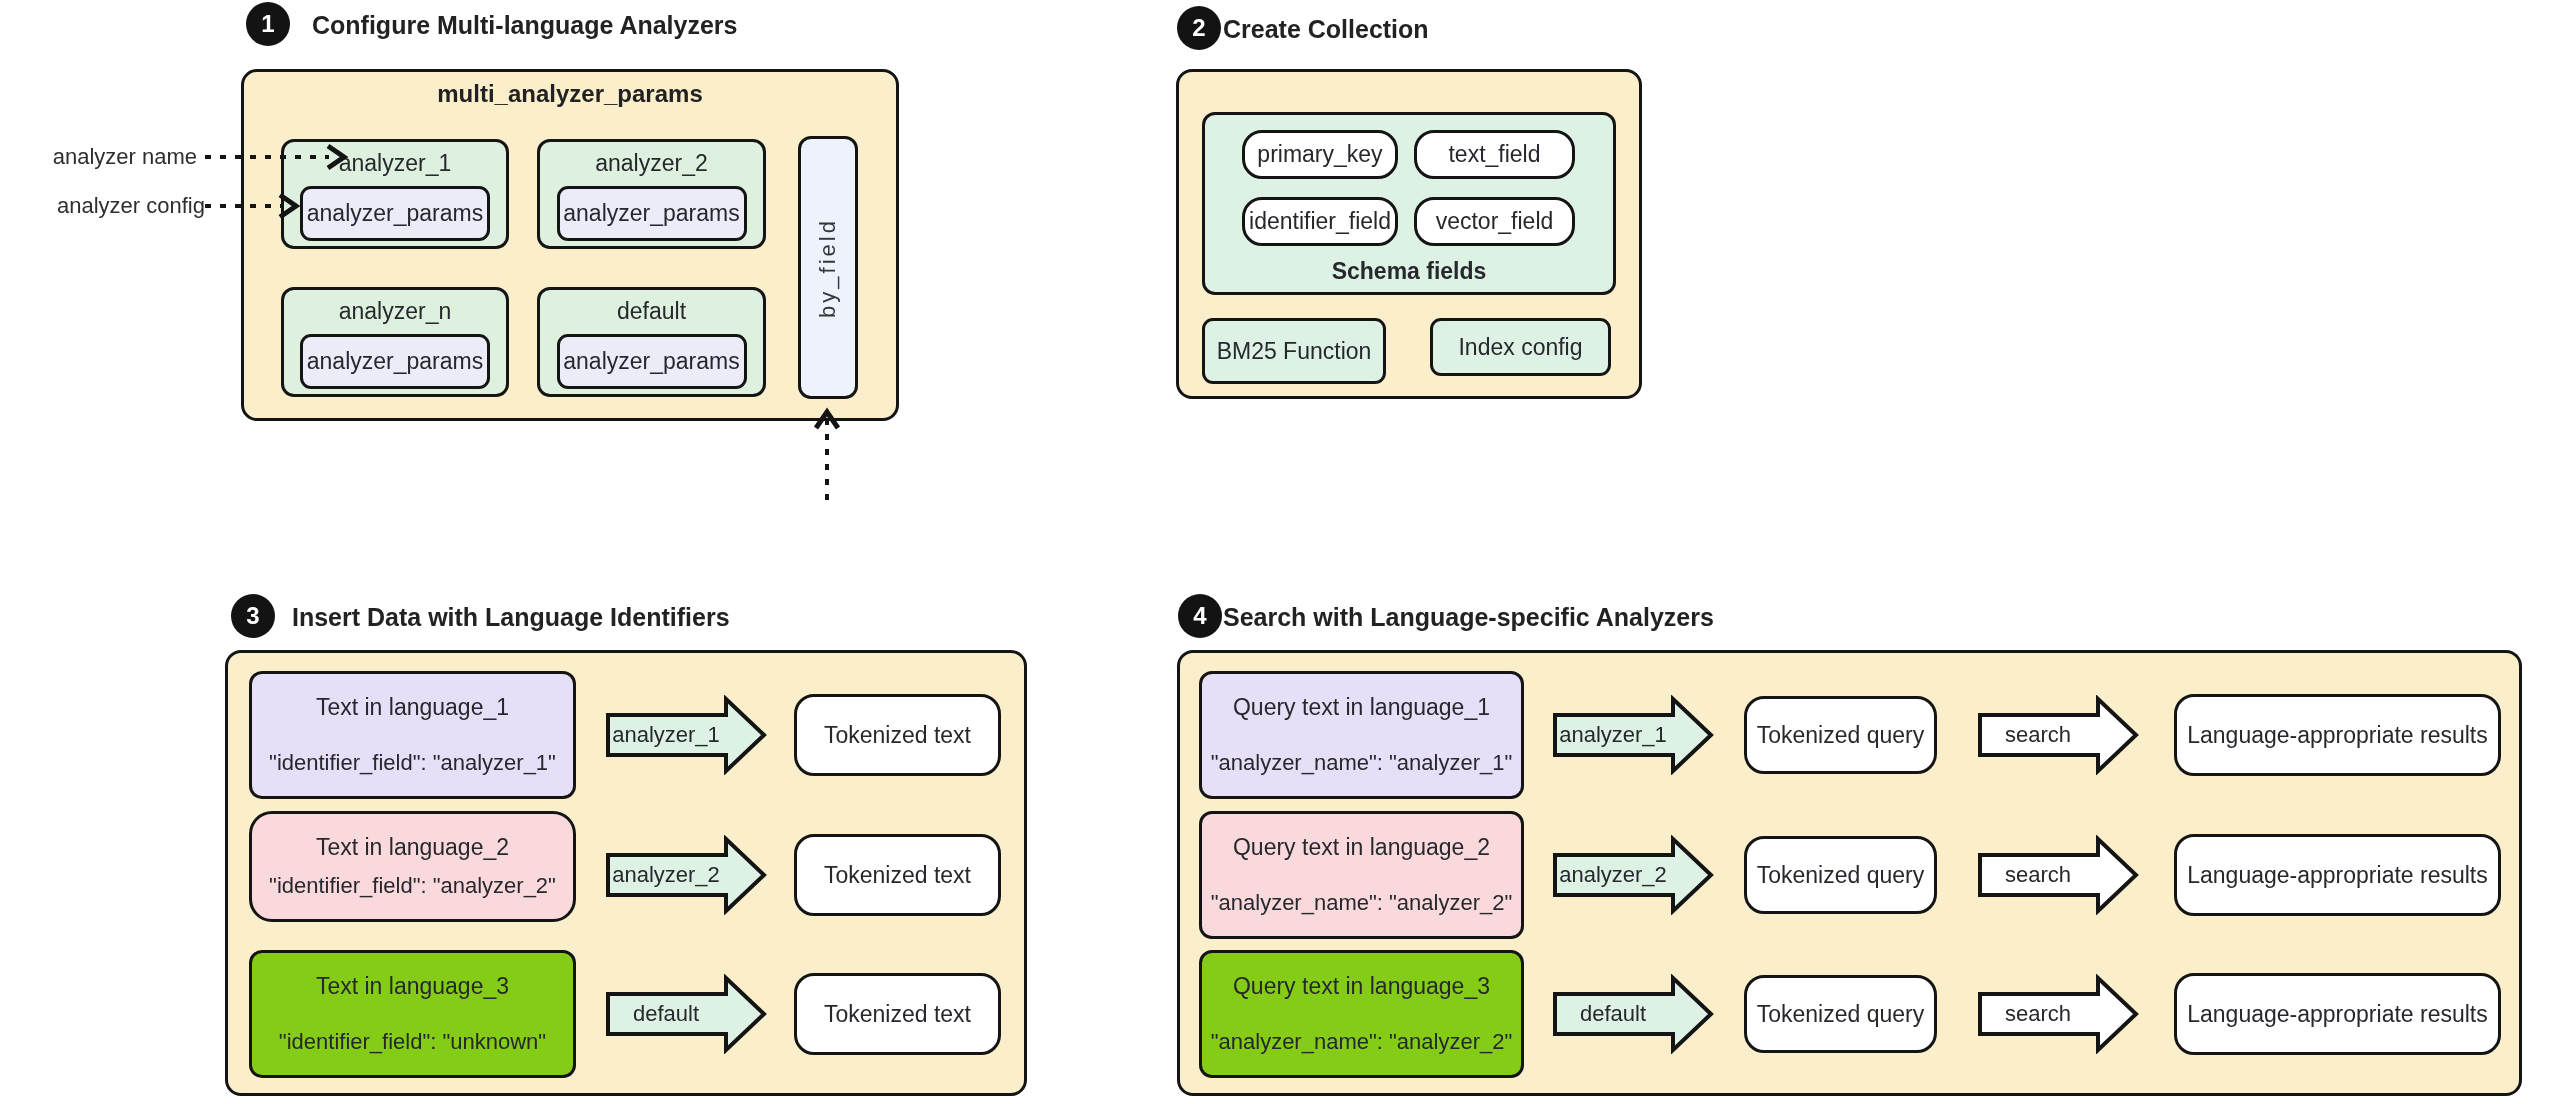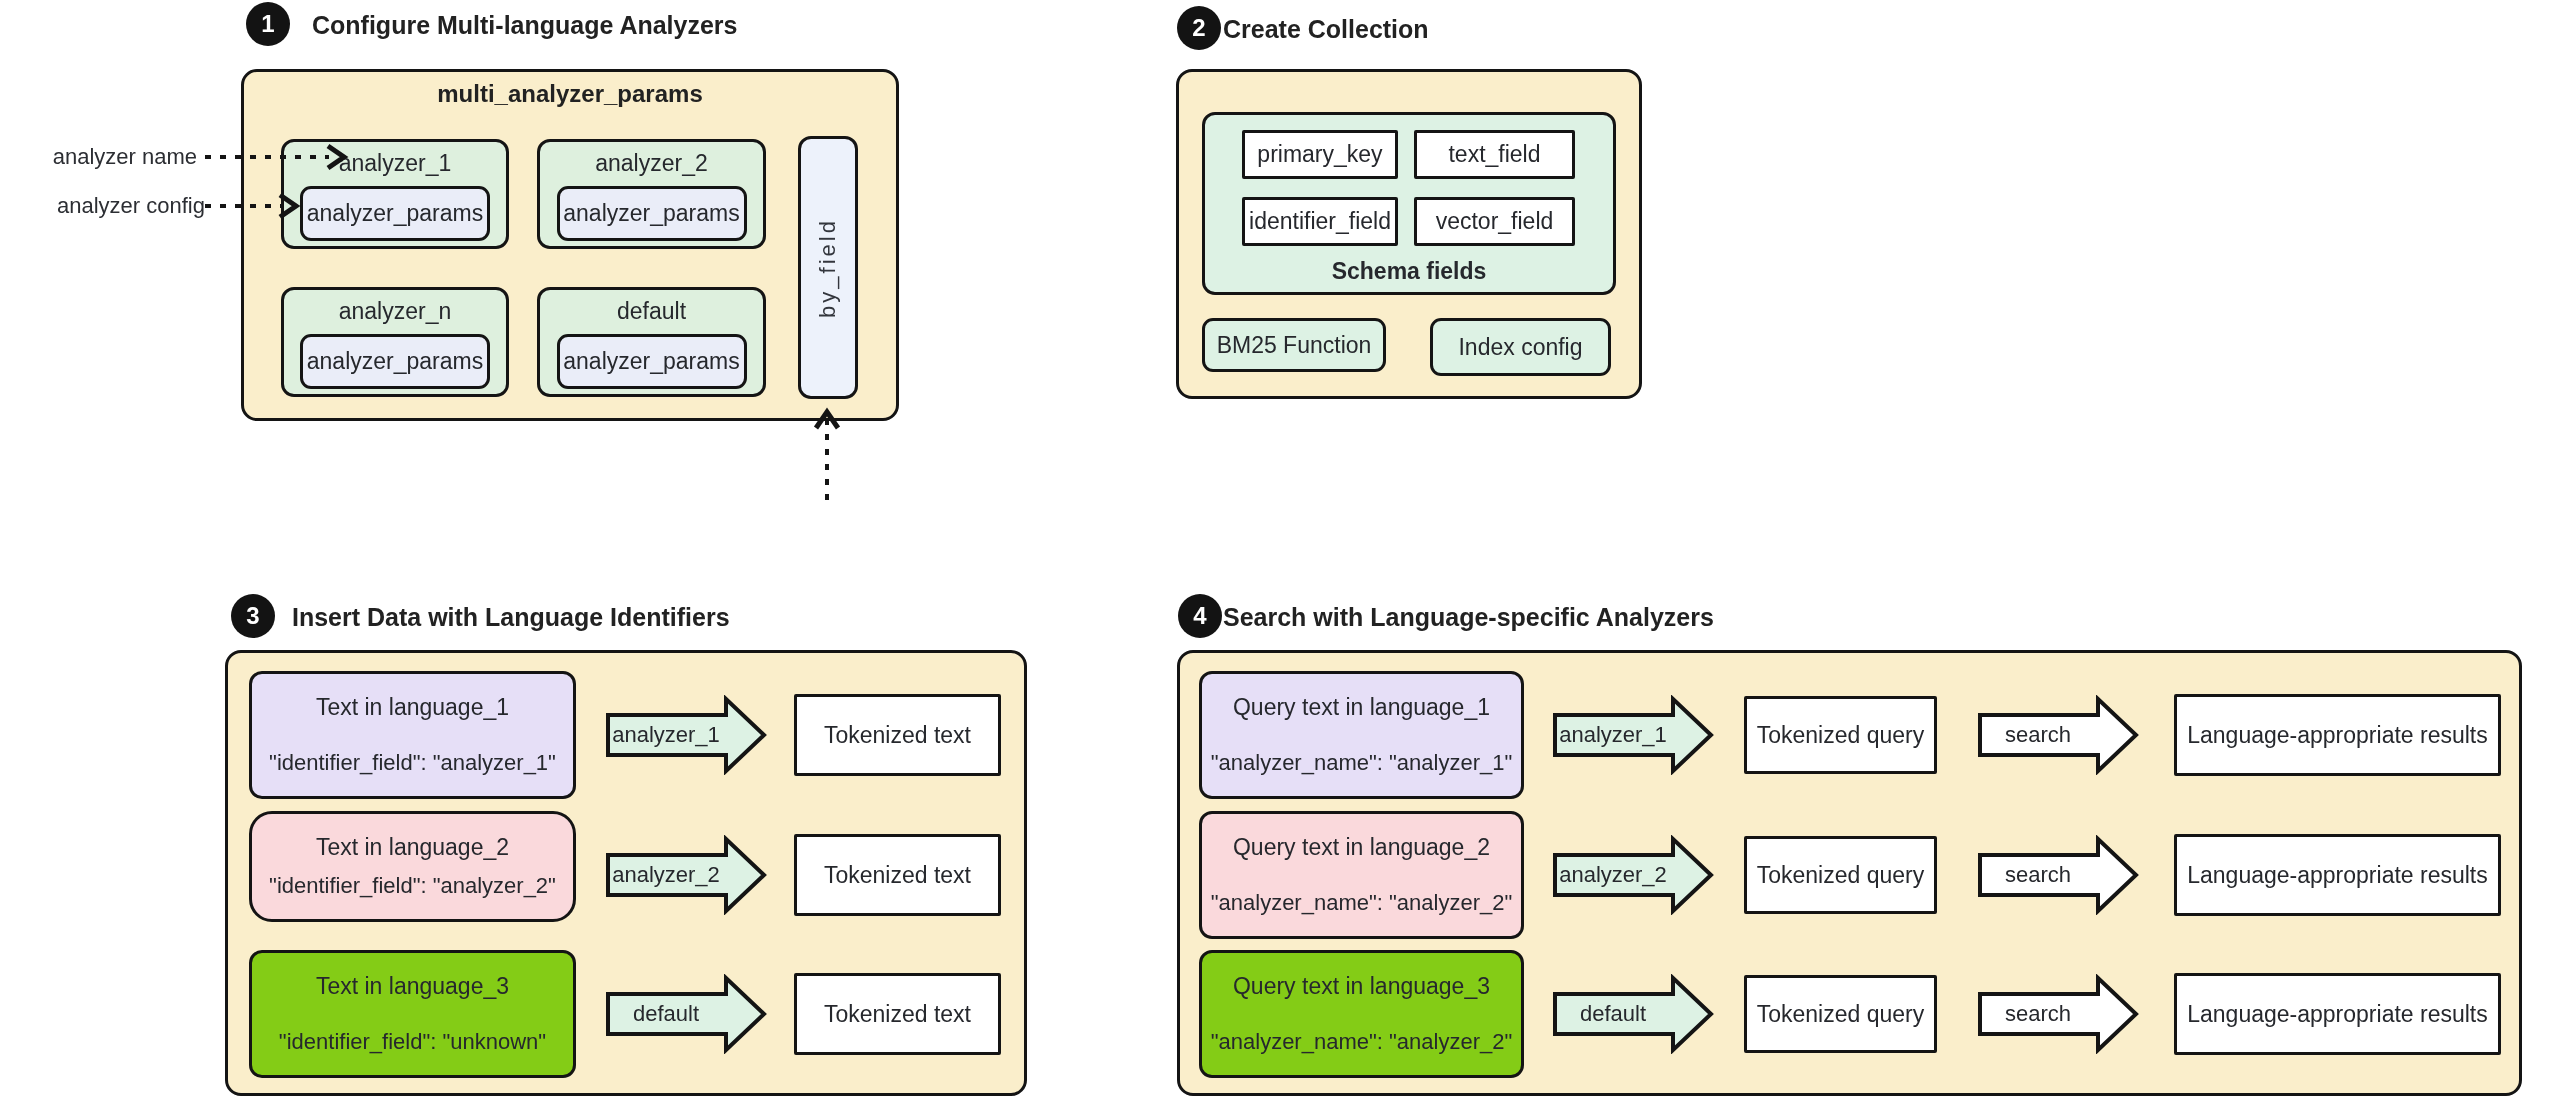--- a/index.html
+++ b/index.html
@@ -20,21 +20,21 @@
     position:absolute;left:50%;transform:translateX(-50%);top:44px;width:190px;height:55px;
     background:#EAEDF8;border:3px solid #141414;border-radius:11px;
     display:flex;align-items:center;justify-content:center;font-size:23px;box-sizing:border-box;
   }
   .byfield{
     position:absolute;background:#EDF2FB;border:3px solid #141414;border-radius:13px;
     display:flex;align-items:center;justify-content:center;box-sizing:border-box;
   }
   .byfield span{transform:rotate(-90deg);white-space:nowrap;font-size:22px;letter-spacing:3px;color:#33363d;}
   .wbox{
-    position:absolute;background:#ffffff;border:3px solid #141414;border-radius:2px;
+    position:absolute;background:#ffffff;border:3px solid #141414;border-radius:20px;
     display:flex;align-items:center;justify-content:center;font-size:23px;box-sizing:border-box;text-align:center;
   }
   .mbox{
     position:absolute;background:#DDF2E4;border:3px solid #141414;border-radius:11px;
     display:flex;align-items:center;justify-content:center;font-size:23px;box-sizing:border-box;
   }
   .side-label{position:absolute;font-size:22px;color:#2c2e33;text-align:right;line-height:28px;}
   .note{position:absolute;font-size:23px;color:#2c2e33;text-align:center;}
   .schema-label{position:absolute;text-align:center;font-size:23px;color:#26282d;}
   .databox{
@@ -130,21 +130,21 @@
     <span>text_field</span>
   </div>
   <div class="wbox" style="left:1242px;top:197px;width:156px;height:49px;">
     <span>identifier_field</span>
   </div>
   <div class="wbox" style="left:1414px;top:197px;width:161px;height:49px;">
     <span>vector_field</span>
   </div>
   <div class="schema-label" style="left:1202px;top:258px;width:414px;font-weight:bold;">Schema fields</div>
 
-  <div class="mbox" style="left:1202px;top:318px;width:184px;height:54px;">
+  <div class="mbox" style="left:1202px;top:318px;width:184px;height:66px;">
     <span>BM25 Function</span>
   </div>
   <div class="mbox" style="left:1430px;top:318px;width:181px;height:58px;">
     <span>Index config</span>
   </div>
 
   <div class="badge" style="left:231px;top:594px;">
     <span>3</span>
   </div>
   <div class="step-title" style="left:292px;top:602px;">Insert Data with Language Identifiers</div>

